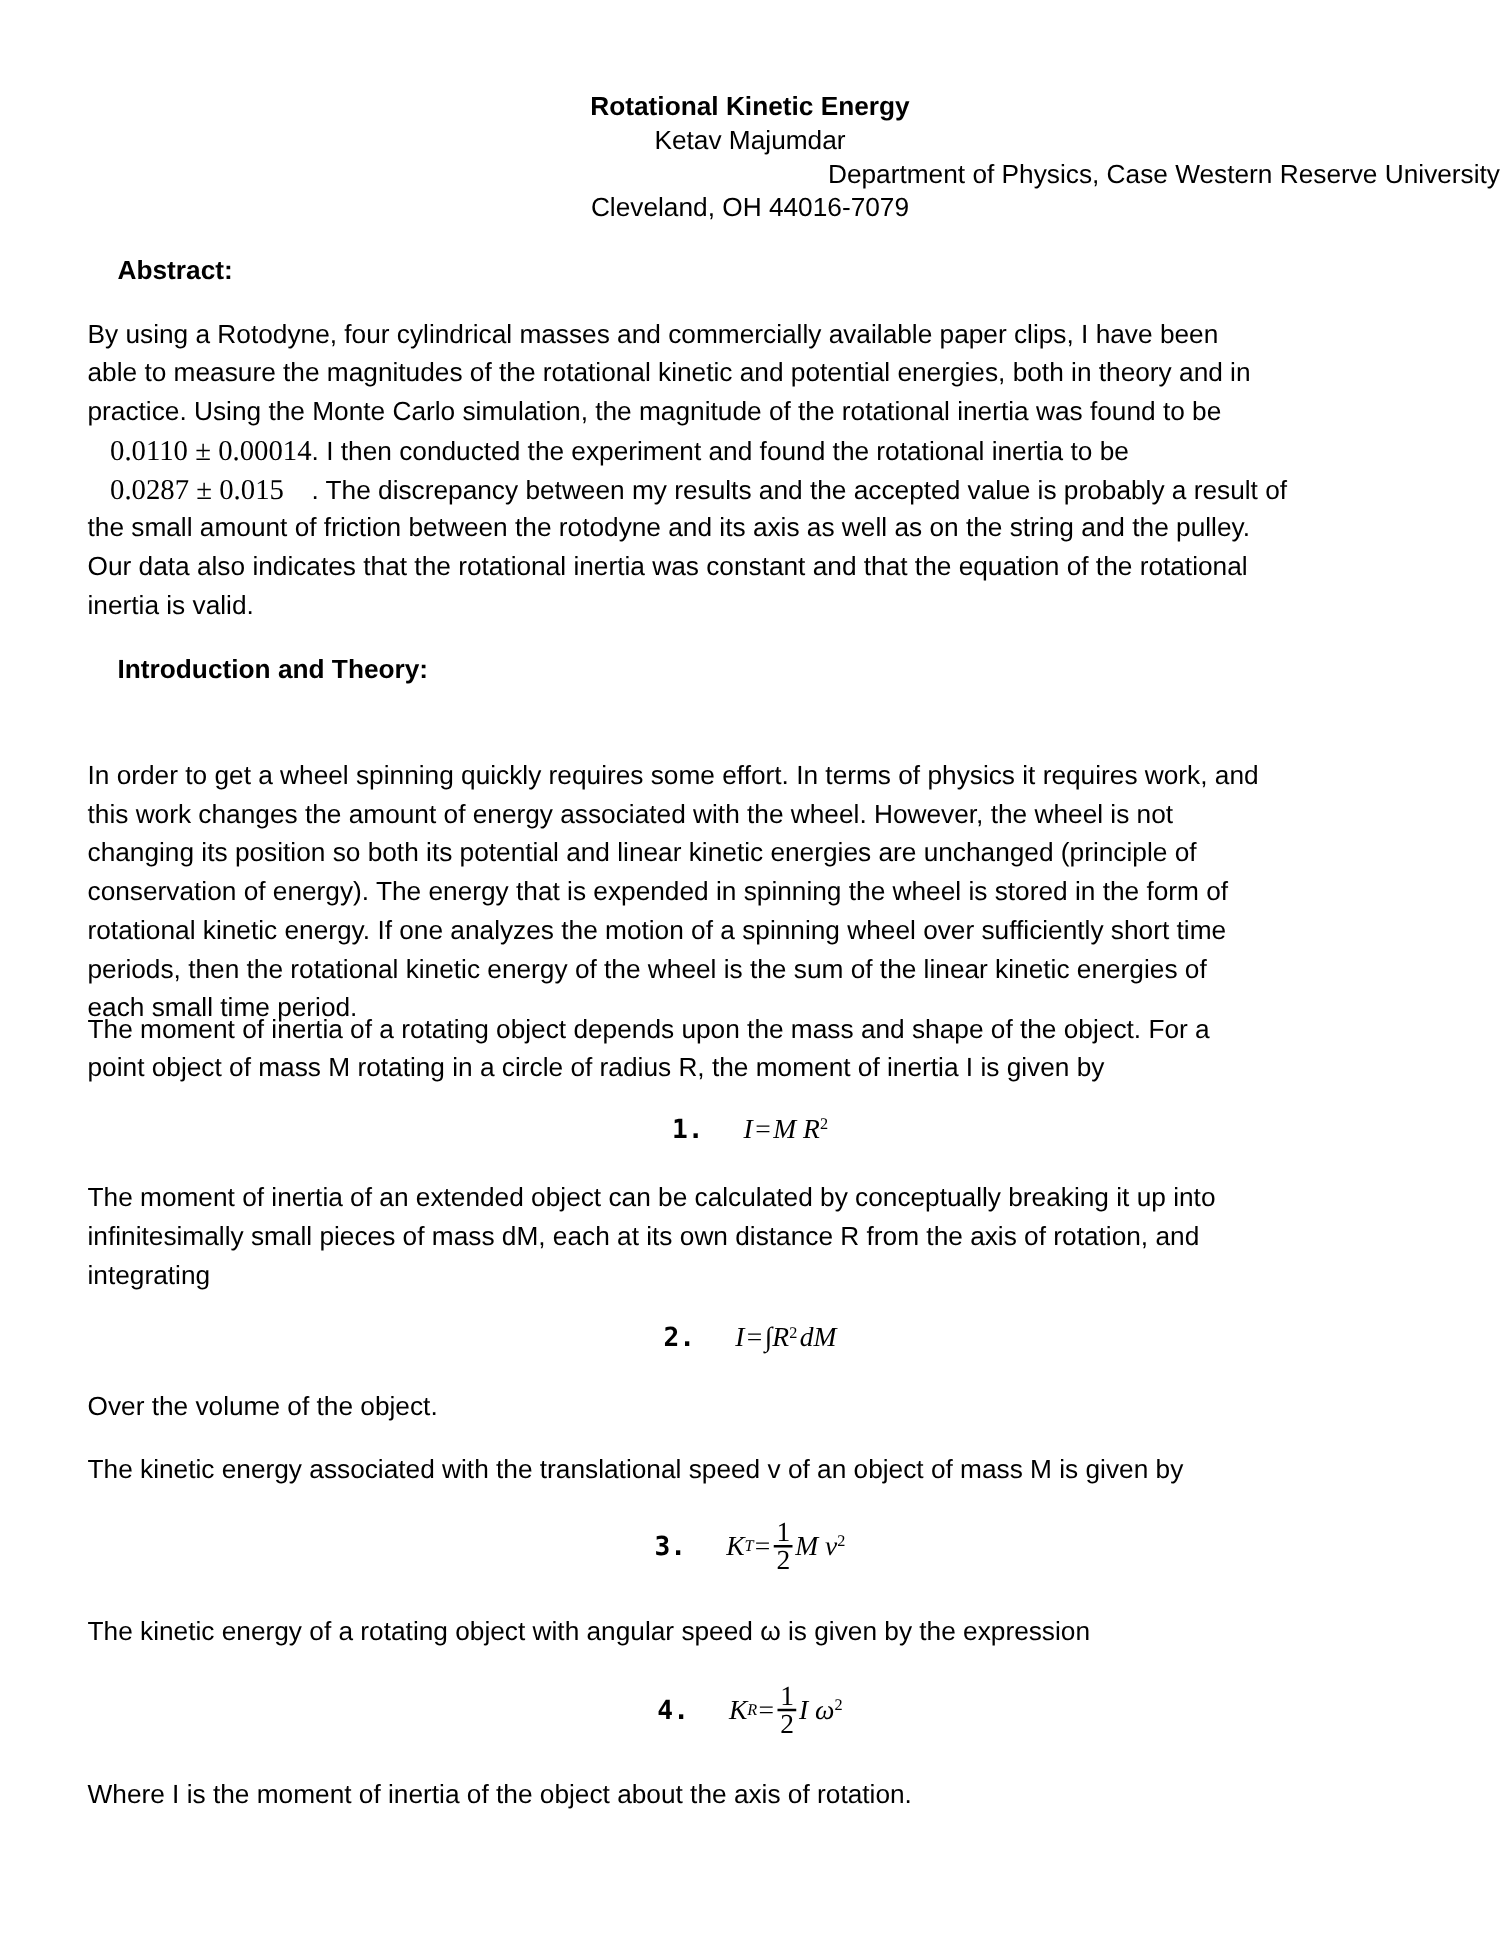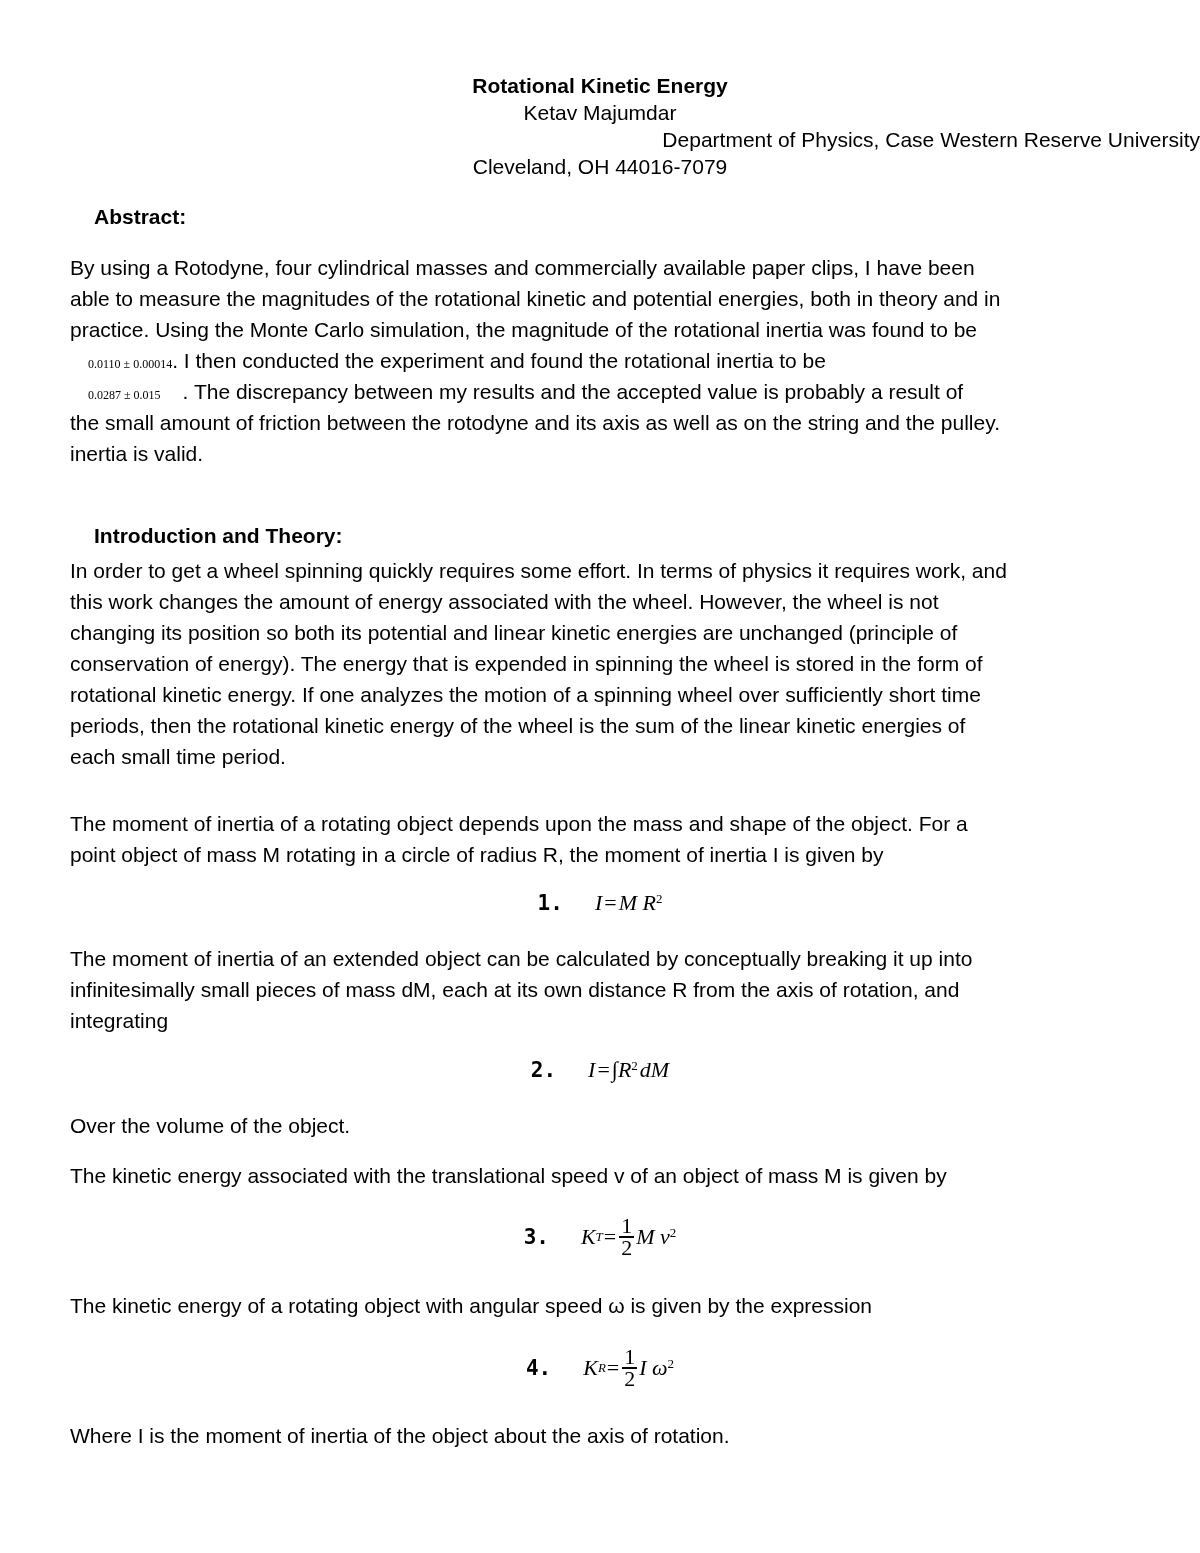--- a/index.html
+++ b/index.html
@@ -5,21 +5,21 @@
   html, body { margin: 0; padding: 0; background: #ffffff; }
   body { width: 1200px; height: 1553px; position: relative; overflow: hidden; color: #000; font-family: "Liberation Sans", sans-serif; }
   .header { position: absolute; left: 0; width: 1200px; text-align: center; font-size: 21px; line-height: 27px; }
   .title { top: 72px; font-weight: bold; }
   .author { top: 99px; }
   .dept { top: 126px; text-align: right; }
   .city { top: 153px; }
   .block { position: absolute; left: 70px; width: 1070px; font-size: 21px; line-height: 31px; }
   .heading { font-weight: bold; margin-left: 24px; }
   .line { white-space: nowrap; display: block; height: 31px; }
-  .math-inline { font-family: "Liberation Serif", serif; font-size: 12px; padding-left: 18px; }
+  .math-inline { font-family: "Liberation Serif", serif; font-size: 23px; padding-left: 18px; }
   .eq { position: absolute; left: 0; width: 1200px; display: flex; justify-content: center; align-items: center; }
   .eq-num { font-family: "DejaVu Sans Mono", monospace; font-weight: bold; font-size: 21px; margin-right: 32px; }
   .eq-body { font-family: "Liberation Serif", serif; font-style: italic; font-size: 22px; display: inline-flex; align-items: center; }
   .eq-body sup { font-size: 13px; font-style: normal; position: relative; top: -4px; }
   .eq-body sub { font-size: 13px; }
   .frac { display: inline-flex; flex-direction: column; align-items: center; font-style: normal; margin: 0 2px; line-height: 20px; }
   .frac .num { border-bottom: 2px solid #000; padding: 0 2px; }
 </style>
 </head>
 <body>
@@ -31,26 +31,27 @@
 
 <div class="block heading" style="top:201px;">Abstract:</div>
 
 <div class="block" style="top:252px;">
   <span class="line">By using a Rotodyne, four cylindrical masses and commercially available paper clips, I have been</span>
   <span class="line">able to measure the magnitudes of the rotational kinetic and potential energies, both in theory and in</span>
   <span class="line">practice. Using the Monte Carlo simulation, the magnitude of the rotational inertia was found to be</span>
   <span class="line"><span class="math-inline">0.0110 ± 0.00014</span><span style="">. I then conducted the experiment and found the rotational inertia to be</span></span>
   <span class="line"><span class="math-inline">0.0287 ± 0.015</span><span style="padding-left:22px">. The discrepancy between my results and the accepted value is probably a result of</span></span>
   <span class="line">the small amount of friction between the rotodyne and its axis as well as on the string and the pulley.</span>
+  <span class="line">Our data also indicates that the rotational inertia was constant and that the equation of the rotational</span>
   <span class="line">inertia is valid.</span>
 </div>
 
 <div class="block heading" style="top:520px;">Introduction and Theory:</div>
 
-<div class="block" style="top:555px;">
+<div class="block" style="top:605px;">
   <span class="line">In order to get a wheel spinning quickly requires some effort. In terms of physics it requires work, and</span>
   <span class="line">this work changes the amount of energy associated with the wheel. However, the wheel is not</span>
   <span class="line">changing its position so both its potential and linear kinetic energies are unchanged (principle of</span>
   <span class="line">conservation of energy). The energy that is expended in spinning the wheel is stored in the form of</span>
   <span class="line">rotational kinetic energy. If one analyzes the motion of a spinning wheel over sufficiently short time</span>
   <span class="line">periods, then the rotational kinetic energy of the wheel is the sum of the linear kinetic energies of</span>
   <span class="line">each small time period.</span>
 </div>
 
 <div class="block" style="top:808px;">

